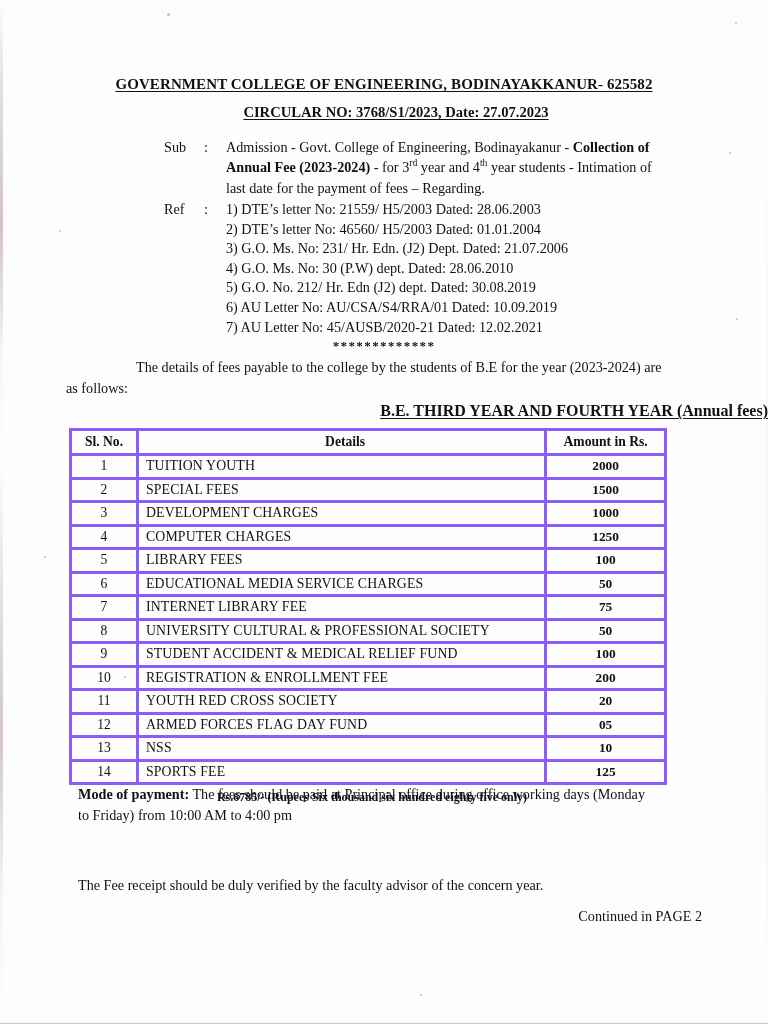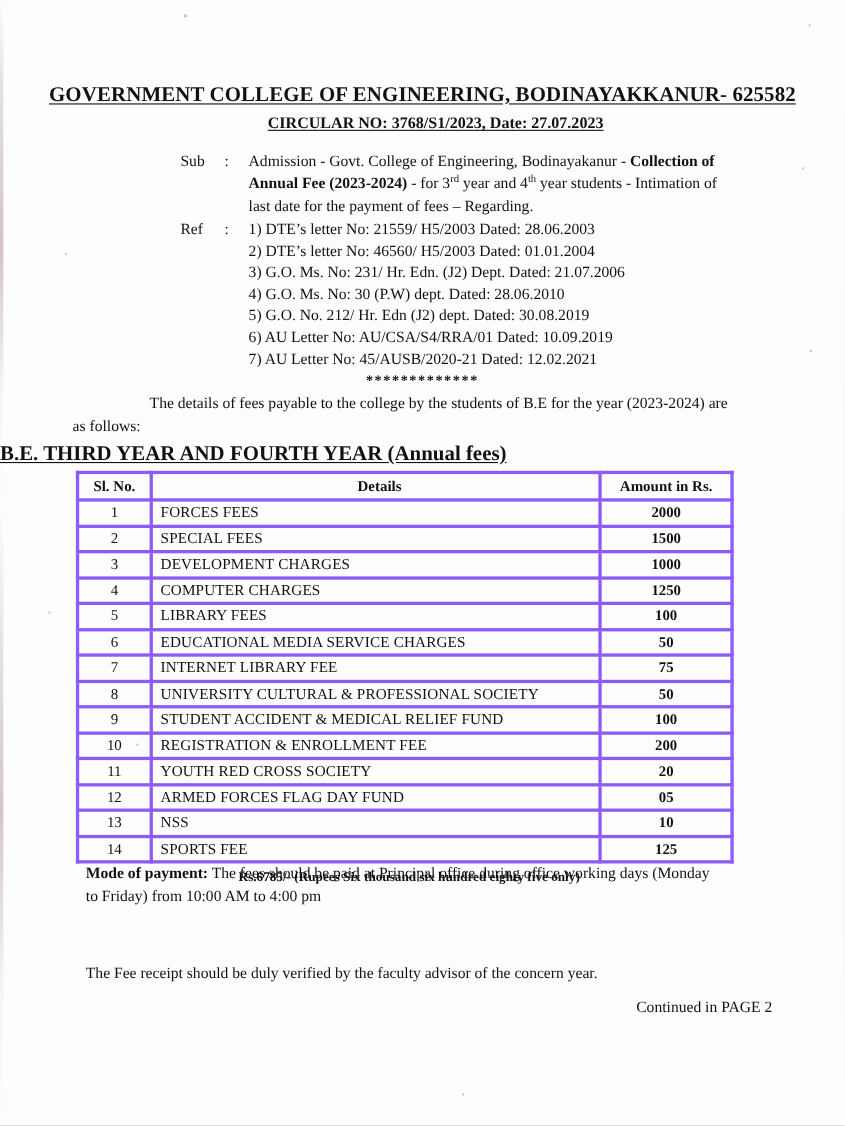--- a/index.html
+++ b/index.html
@@ -60,21 +60,21 @@
     position: absolute;
     left: 0; top: 0;
     width: 768px;
   }
 
   .org-title {
     position: absolute;
     left: 0; top: 76px;
     width: 768px;
     text-align: center;
-    font-size: 19px;
+    font-size: 15px;
     font-weight: bold;
     letter-spacing: 0.1px;
     text-decoration: underline;
     text-underline-offset: 2px;
   }
   .circular-line {
     position: absolute;
     left: 0; top: 104px;
     width: 768px;
     text-align: center;
@@ -125,22 +125,22 @@
     width: 600px;
     font-size: 14.2px;
     line-height: 21px;
     text-indent: 70px;
   }
 
   .section-title {
     position: absolute;
     left: 0; top: 402px;
     width: 768px;
-    text-align: left;
-    font-size: 19px;
+    text-align: right;
+    font-size: 16px;
     font-weight: bold;
     text-decoration: underline;
     text-underline-offset: 2px;
   }
 
   .fee-table {
     position: absolute;
     left: 69px; top: 428px;
     width: 598px;
     border-collapse: collapse;
@@ -257,21 +257,21 @@
       <thead>
         <tr>
           <th class="col-sl">Sl. No.</th>
           <th class="col-det" style="text-align:center;">Details</th>
           <th class="col-amt">Amount in Rs.</th>
         </tr>
       </thead>
       <tbody id="fee-table-body">
           <tr>
             <td class="col-sl">1</td>
-            <td class="col-det">FORCES FEES</td>
+            <td class="col-det">TUITION YOUTH</td>
             <td class="col-amt">2000</td>
           </tr>
           <tr>
             <td class="col-sl">2</td>
             <td class="col-det">SPECIAL FEES</td>
             <td class="col-amt">1500</td>
           </tr>
           <tr>
             <td class="col-sl">3</td>
             <td class="col-det">DEVELOPMENT CHARGES</td>

